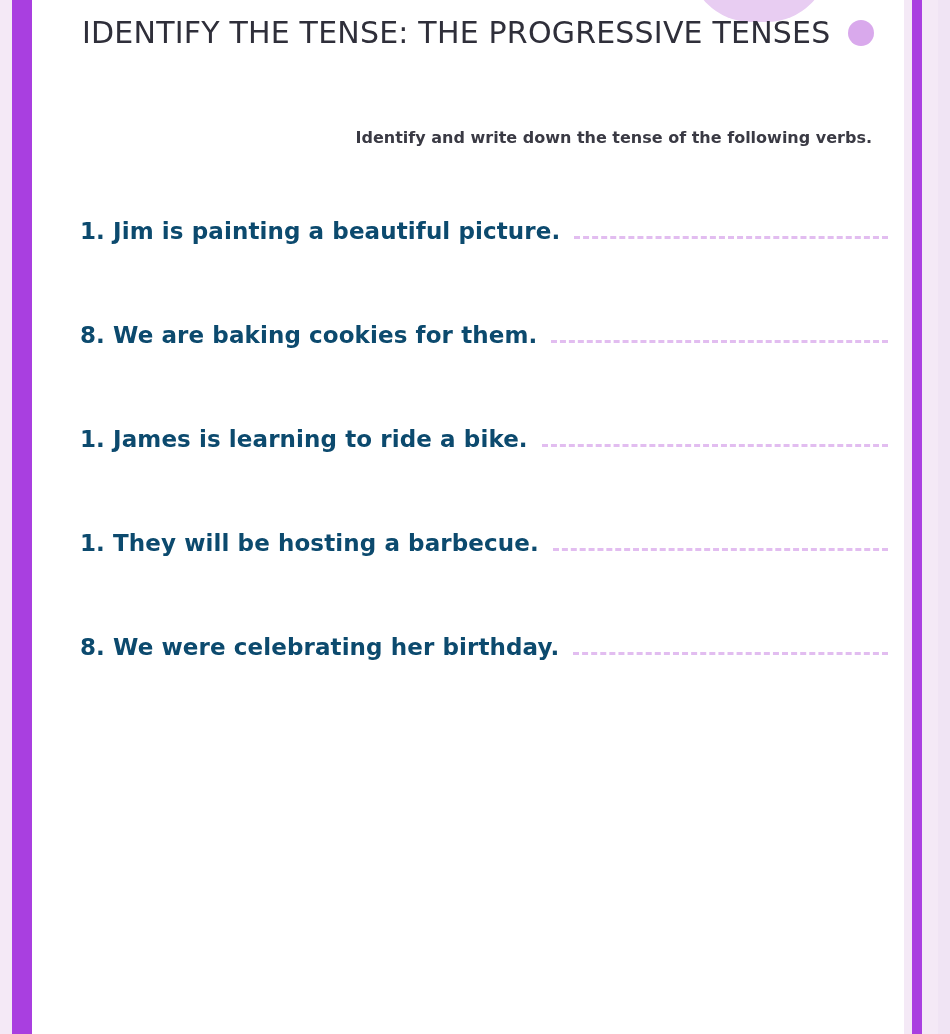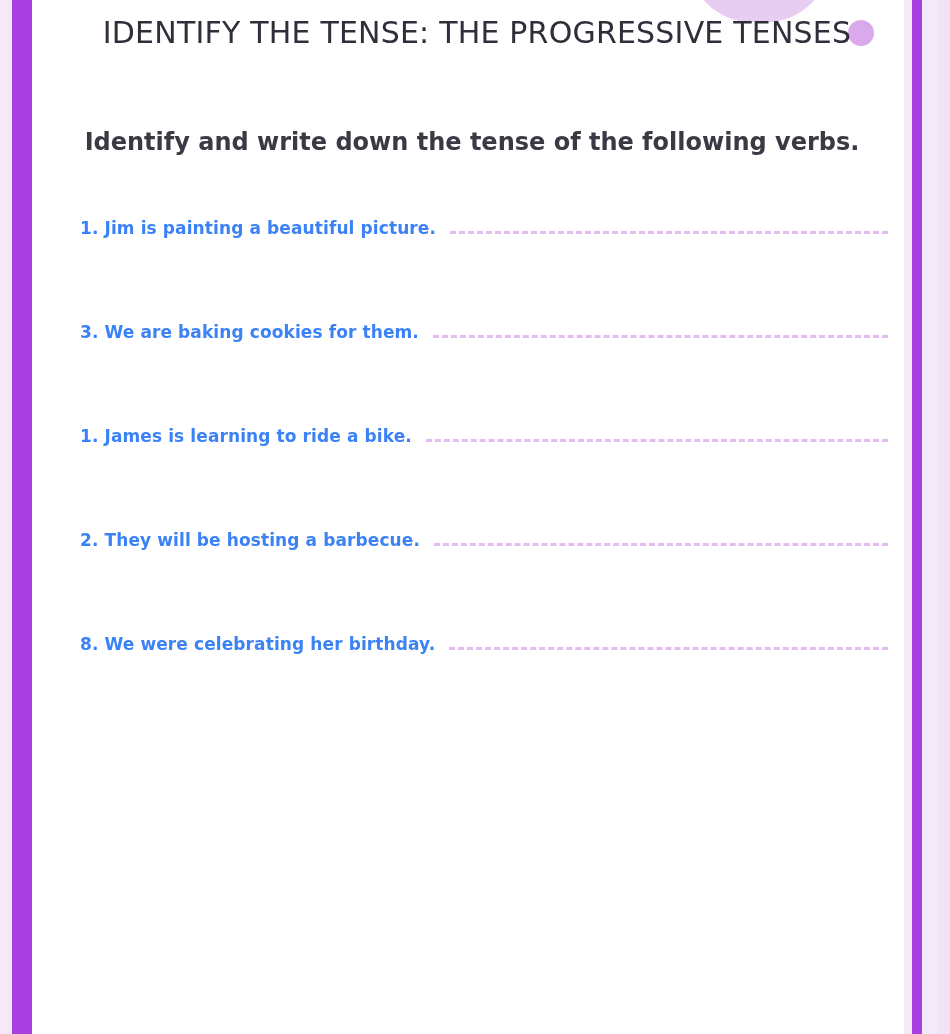--- a/index.html
+++ b/index.html
@@ -67,52 +67,51 @@
     width: 26px;
     height: 26px;
     border-radius: 50%;
     background: #d9a9ec;
   }
   .title {
     position: absolute;
     top: 14px;
     left: 50px;
     width: 790px;
-    text-align: center;
     font-size: 30px;
     line-height: 1.28;
     color: #2f2f3a;
     letter-spacing: 0.2px;
     font-family: "DejaVu Sans", sans-serif;
   }
   .subtitle {
     position: absolute;
     top: 128px;
     left: 40px;
     width: 800px;
-    text-align: center;
-    font-size: 24px;
+    text-align: right;
+    font-size: 16px;
     font-weight: bold;
     color: #3a3a44;
   }
   .questions {
     position: absolute;
     top: 218px;
     left: 48px;
     width: 820px;
   }
   .q-row {
     display: flex;
     align-items: baseline;
     height: 104px;
   }
   .q-text {
-    font-size: 17px;
+    font-size: 23px;
     font-weight: bold;
-    color: #3b82f6;
+    color: #0c4a6e;
     white-space: nowrap;
     letter-spacing: 0.1px;
   }
   .q-line {
     flex: 1;
     margin-left: 14px;
     position: relative;
     height: 2px;
     min-width: 120px;
   }
@@ -136,29 +135,29 @@
 
     <div class="title">IDENTIFY THE TENSE: THE PROGRESSIVE TENSES</div>
     <div class="subtitle">Identify and write down the tense of the following verbs.</div>
 
     <div class="questions">
       <div class="q-row">
         <span class="q-text">1. Jim is painting a beautiful picture.</span>
         <span class="q-line"></span>
       </div>
       <div class="q-row">
-        <span class="q-text">3. We are baking cookies for them.</span>
+        <span class="q-text">8. We are baking cookies for them.</span>
         <span class="q-line"></span>
       </div>
       <div class="q-row">
         <span class="q-text">1. James is learning to ride a bike.</span>
         <span class="q-line"></span>
       </div>
       <div class="q-row">
-        <span class="q-text">2. They will be hosting a barbecue.</span>
+        <span class="q-text">1. They will be hosting a barbecue.</span>
         <span class="q-line"></span>
       </div>
       <div class="q-row">
         <span class="q-text">8. We were celebrating her birthday.</span>
         <span class="q-line"></span>
       </div>
     </div>
   </div>
   <div class="right-bar"></div>
   <div class="right-edge"></div>

